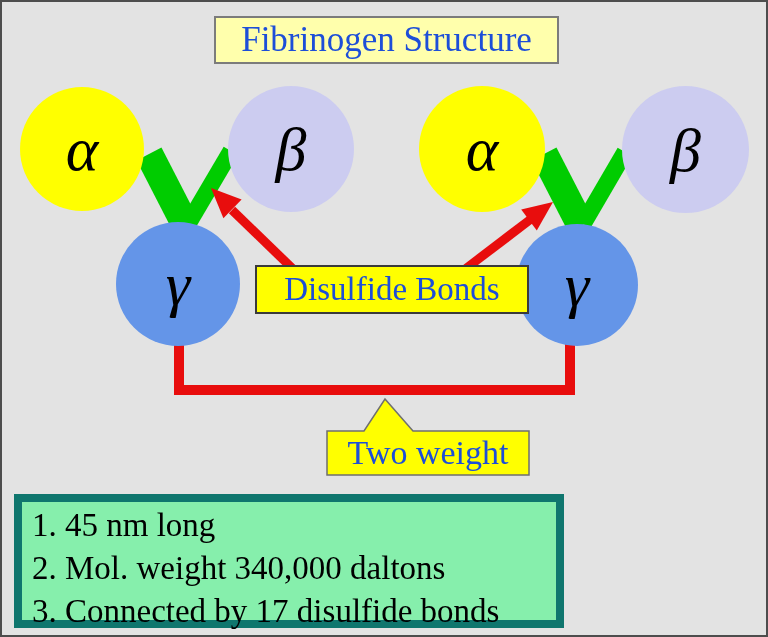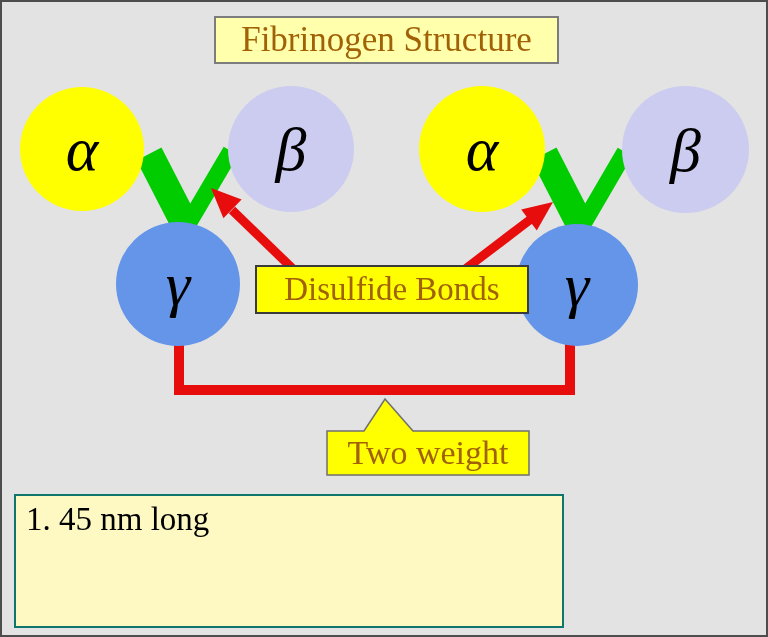--- a/index.html
+++ b/index.html
@@ -51,21 +51,21 @@
   .c-beta-right  { left: 620px; top: 84px;  width: 127px; height: 127px; }
   .c-gamma-right { left: 514px; top: 222px; width: 122px; height: 122px; }
 
   .box {
     position: absolute;
     display: flex;
     align-items: center;
     justify-content: center;
     box-sizing: border-box;
     z-index: 4;
-    color: #a16207;
+    color: #1d4ed8;
   }
   .title-box {
     left: 212px; top: 14px; width: 345px; height: 48px;
     background: #FFFFAC;
     border: 2px solid #7c7c7c;
     font-size: 35px;
   }
   .disulfide-box {
     left: 253px; top: 263px; width: 274px; height: 49px;
     background: #FFFF00;
@@ -73,22 +73,22 @@
     font-size: 33px;
   }
   .two-subunit-label {
     left: 325px; top: 429px; width: 202px; height: 44px;
     background: transparent;
     font-size: 34px;
   }
   .facts-box {
     position: absolute;
     left: 12px; top: 492px; width: 550px; height: 134px;
-    background: #fef9c3;
-    border: 2px solid #0f766e;
+    background: #86efac;
+    border: 8px solid #0f766e;
     box-sizing: border-box;
     z-index: 4;
     padding: 2px 0 7px 10px;
   }
   .fact-line {
     font-size: 33px;
     line-height: 43px;
     color: #000;
     white-space: nowrap;
   }
@@ -154,16 +154,18 @@
   <div class="box disulfide-box">
     <span>Disulfide Bonds</span>
   </div>
 
   <div class="box two-subunit-label">
     <span>Two weight</span>
   </div>
 
   <div class="facts-box">
     <div class="fact-line">1. 45 nm long</div>
+    <div class="fact-line">2. Mol. weight 340,000 daltons</div>
+    <div class="fact-line">3. Connected by 17 disulfide bonds</div>
   </div>
 
 
 </div>
 
 </body></html>

